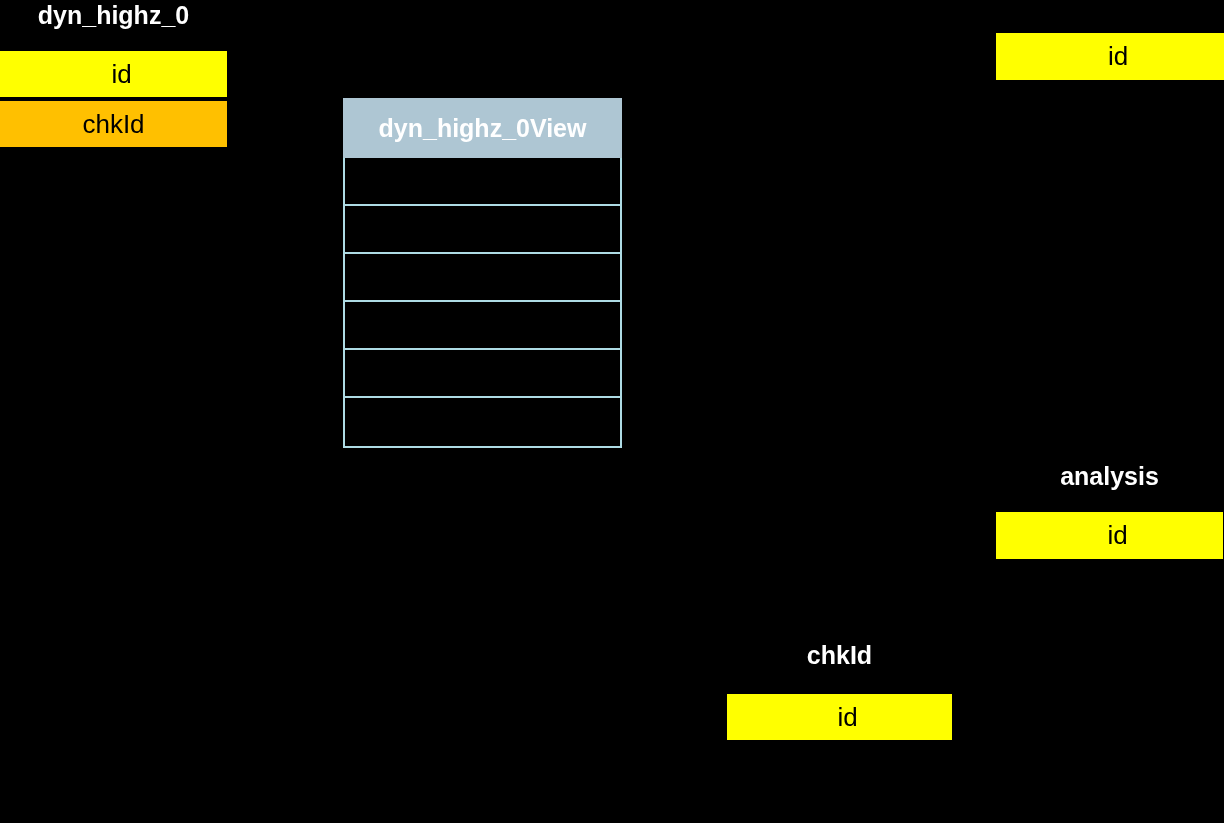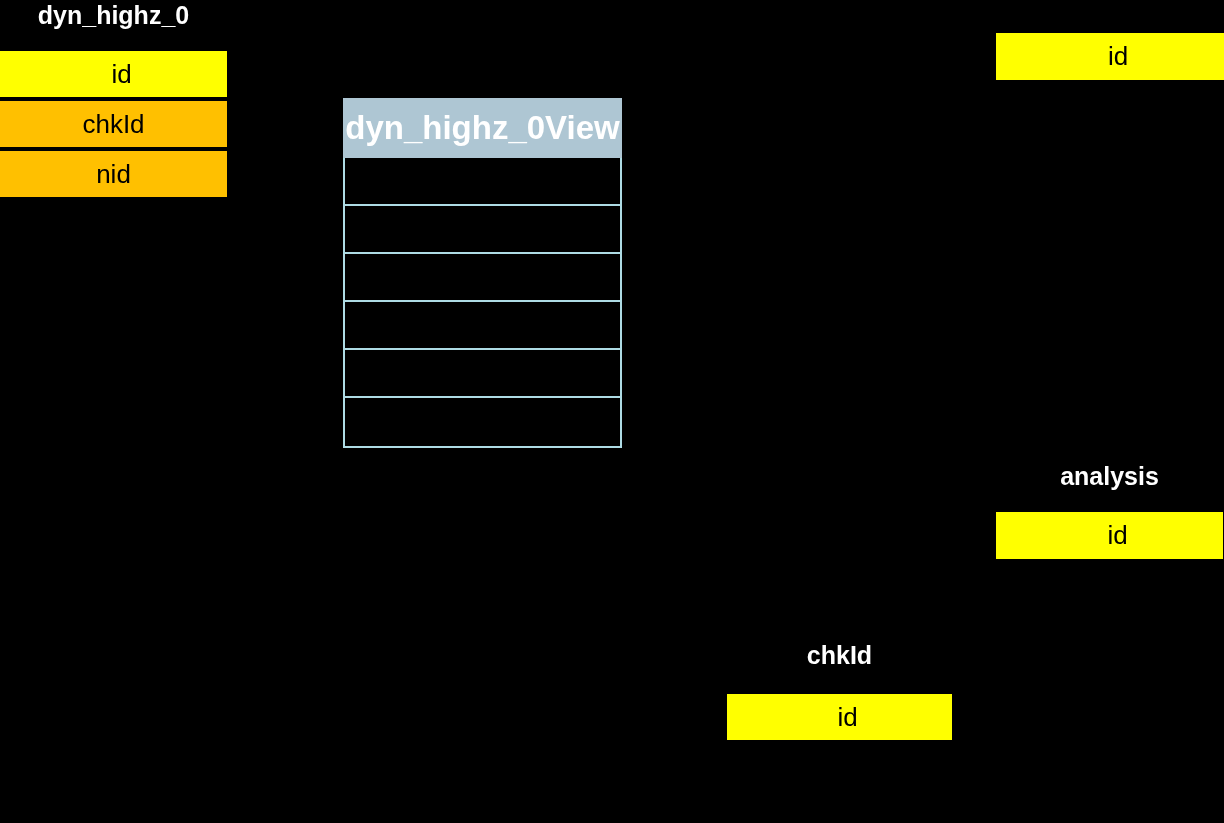--- a/index.html
+++ b/index.html
@@ -51,21 +51,21 @@
   #tbl-dyn .keyrow{height:46px;}
 
   
   #tbl-view{left:343px;top:98px;width:279px;}
   .view-header{
     height:60px;
     display:flex;
     align-items:center;
     justify-content:center;
     background:var(--view-header);
-    font-size:33px;
+    font-size:25px;
     font-weight:bold;
     color:var(--title-text);
   }
   .view-rows{
     border-left:2px solid var(--view-border);
     border-right:2px solid var(--view-border);
     border-bottom:2px solid var(--view-border);
   }
   .view-row{
     height:48px;
@@ -90,21 +90,20 @@
 </head>
 <body>
 
 <div class="canvas">
 
   <div class="tbl" id="tbl-dyn">
     <div class="tbl-title">dyn_highz_0</div>
     <div class="rowstack">
       <div class="keyrow pk">id</div>
       <div class="keyrow fk gap">chkId</div>
-      <div class="keyrow fk gap">nid</div>
     </div>
   </div>
 
   <div class="tbl" id="tbl-view">
     <div class="view-header">dyn_highz_0View</div>
     <div class="view-rows">
       <div class="view-row"></div>
       <div class="view-row"></div>
       <div class="view-row"></div>
       <div class="view-row"></div>

